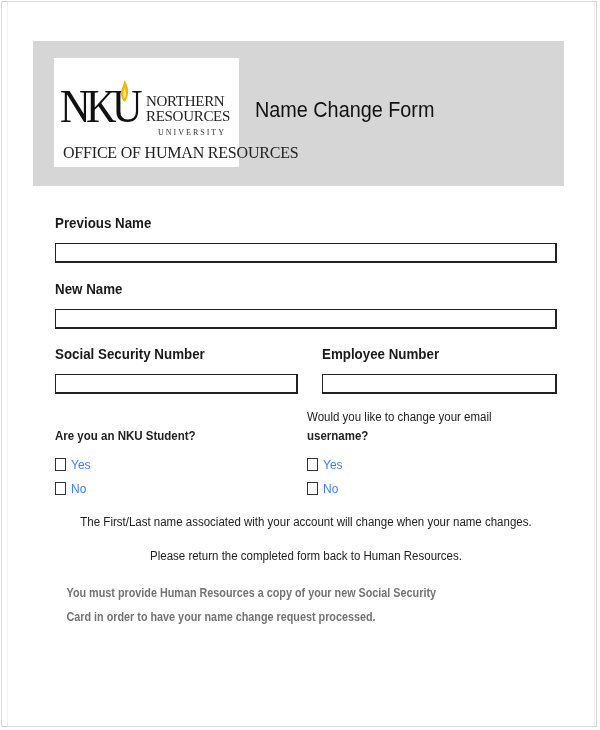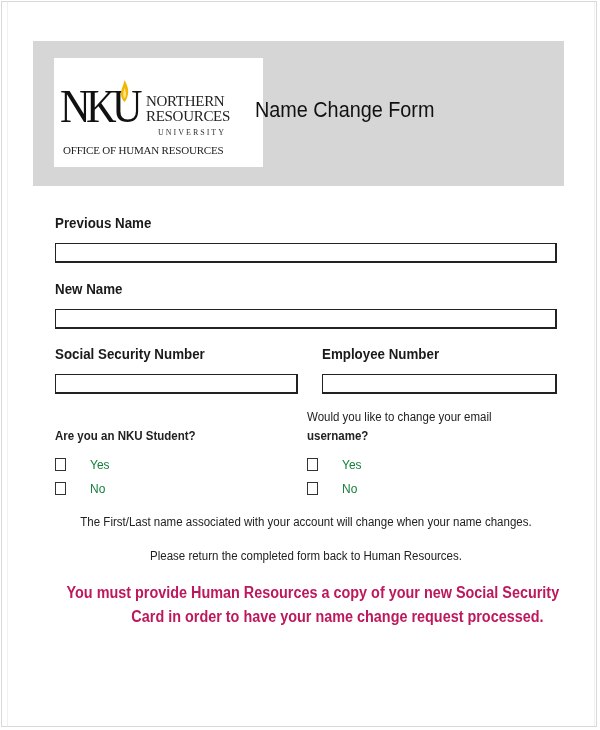--- a/index.html
+++ b/index.html
@@ -13,21 +13,21 @@
   }
   .page-inner {
     position: absolute; left: 5px; top: 0; width: 586px; height: 724px;
     border-left: 1px solid #f0f0f0; border-right: 1px solid #f0f0f0;
   }
   .header-band {
     position: absolute; left: 33px; top: 41px; width: 531px; height: 145px;
     background: #d6d6d6;
   }
   .logo-box {
-    position: absolute; left: 21px; top: 17px; width: 209px; height: 109px;
+    position: absolute; left: 21px; top: 17px; width: 185px; height: 109px;
     background: #ffffff;
   }
   .logo-nku {
     position: absolute; left: 6px; top: 26px; font-family: "Liberation Serif", serif;
     font-size: 46px; letter-spacing: -5px; color: #111; line-height: 46px;
     transform: scaleX(0.92); transform-origin: left;
   }
   .logo-flame {
     position: absolute; left: 66px; top: 22px; width: 9px; height: 22px;
   }
@@ -36,54 +36,54 @@
     font-size: 15px; color: #222; line-height: 15px; letter-spacing: -0.3px;
   }
   .logo-northern { top: 36px; }
   .logo-kentucky { top: 51px; }
   .logo-university {
     position: absolute; left: 104px; top: 70px; font-family: Liberation Serif, serif;
     font-size: 8px; letter-spacing: 2px; color: #333;
   }
   .logo-office {
     position: absolute; left: 9px; top: 86px; font-family: "Liberation Serif", serif;
-    font-size: 11px; color: #222; letter-spacing: -0.2px; white-space: nowrap;
+    font-size: 16px; color: #222; letter-spacing: -0.2px; white-space: nowrap;
   }
   .form-title {
     position: absolute; left: 222px; top: 56px; font-size: 22px; color: #111;
     transform: scaleX(0.9); transform-origin: left; white-space: nowrap;
   }
   .label {
     position: absolute; font-size: 14.5px; font-weight: bold; color: #1a1a1a;
     transform: scaleX(0.92); transform-origin: left; white-space: nowrap;
   }
   .text-input {
     position: absolute; height: 20px; border: 1px solid #222; background: #fff;
     box-sizing: border-box; border-bottom-width: 2px; border-right-width: 2px;
   }
   .question {
     position: absolute; font-size: 12.5px; color: #222; white-space: nowrap;
     transform: scaleX(0.92); transform-origin: left;
   }
   .question.bold { font-weight: bold; }
   .option {
-    position: absolute; display: flex; align-items: center; font-size: 13px; color: #15803d; gap: 19px;
+    position: absolute; display: flex; align-items: center; font-size: 13px; color: #3b82f6;
   }
   .checkbox {
     width: 11px; height: 13px; border: 1px solid #333; background: #fff;
     margin-right: 5px; box-sizing: border-box;
   }
   .option-label { transform: scaleX(0.92); transform-origin: left; }
   .note {
     position: absolute; left: 0; width: 612px; text-align: center; font-size: 12.5px;
     color: #222; transform: scaleX(0.92); transform-origin: center; white-space: nowrap;
   }
   .notice {
-    position: absolute; left: 40px; width: 530px; text-align: right; font-size: 16px;
-    font-weight: bold; color: #be185d; line-height: 24px;
+    position: absolute; left: 40px; width: 530px; text-align: left; font-size: 12px;
+    font-weight: bold; color: #737373; line-height: 24px;
   }
   .notice span { display: block; transform: scaleX(0.9); transform-origin: center; white-space: nowrap; }
 </style>
 </head>
 <body>
 
 <div class="page-frame">
   <div class="page-inner"></div>
 </div>
 

